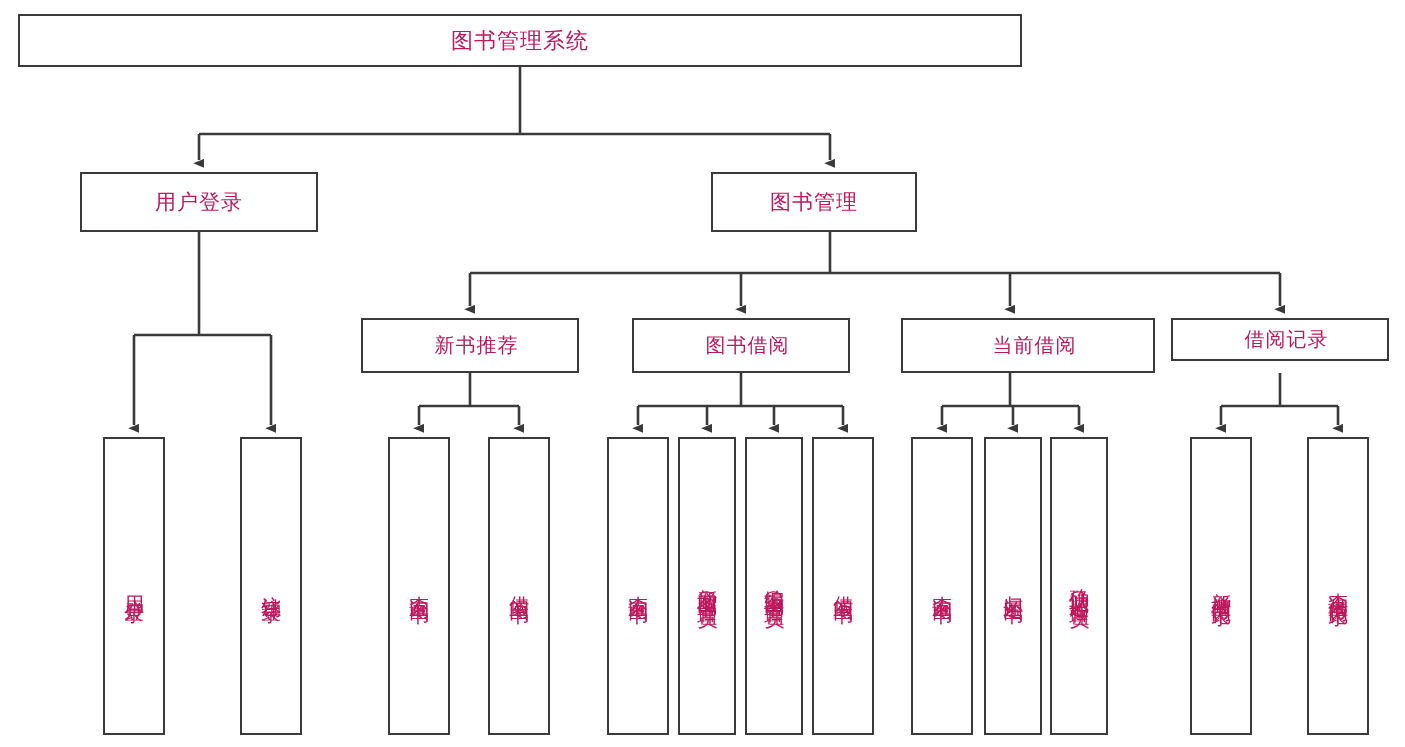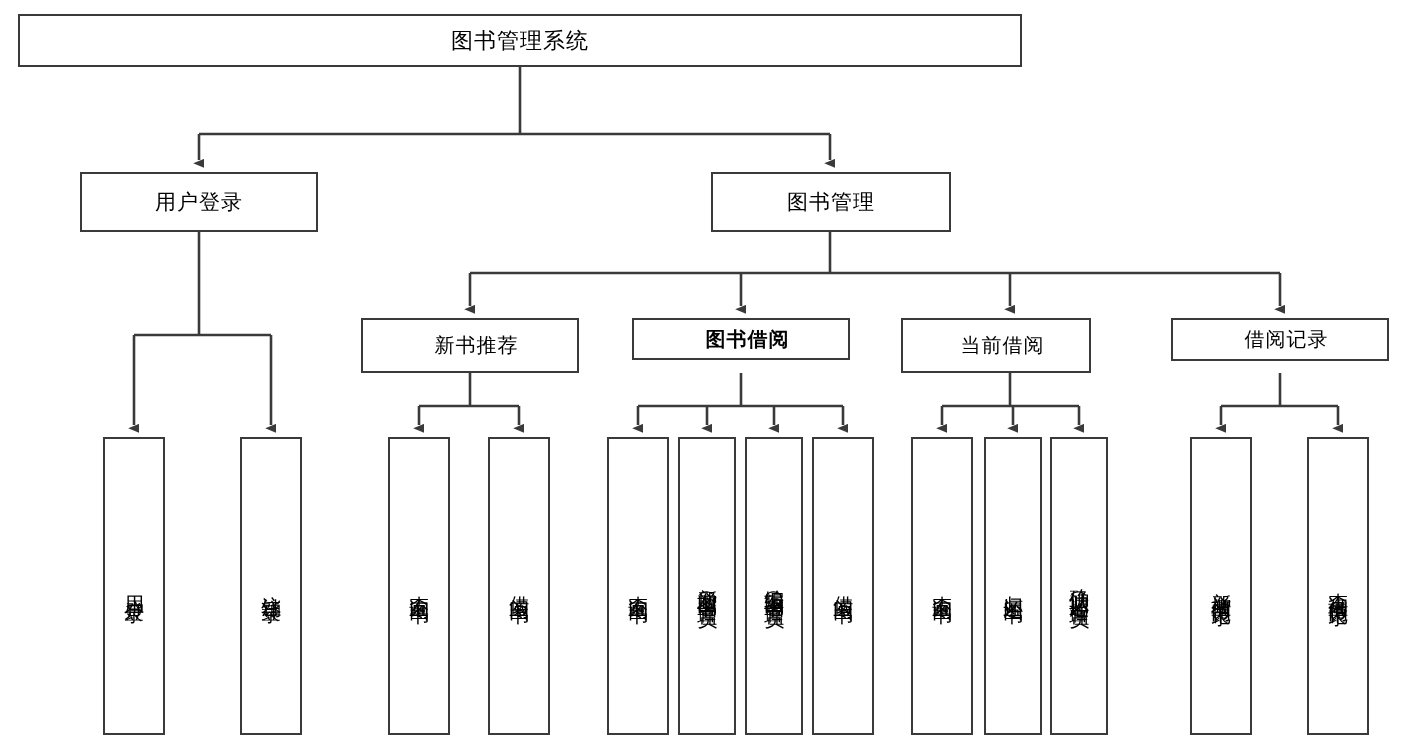--- a/index.html
+++ b/index.html
@@ -23,21 +23,21 @@
     top: 0;
     width: 1405px;
     height: 747px;
     pointer-events: none;
   }
   .node {
     position: absolute;
     box-sizing: border-box;
     border: 2.2px solid #3a3a3a;
     background: #ffffff;
-    color: #000000;
+    color: #be185d;
     display: flex;
     align-items: center;
     justify-content: center;
     font-size: 21px;
     letter-spacing: 1px;
     z-index: 2;
   }
   .node.root {
     font-size: 22px;
   }
@@ -127,31 +127,31 @@
     </g>
   </svg>
 
   <div class="node root" style="left:18px; top:14px; width:1004px; height:53px;">
     <span>图书管理系统</span>
   </div>
 
   <div class="node level1" style="left:80px; top:172px; width:238px; height:60px;">
     <span>用户登录</span>
   </div>
-  <div class="node level1" style="left:711px; top:172px; width:240px; height:60px;">
+  <div class="node level1" style="left:711px; top:172px; width:206px; height:60px;">
     <span>图书管理</span>
   </div>
 
   <div class="node level2" style="left:361px; top:318px; width:218px; height:55px;">
     <span>新书推荐</span>
   </div>
-  <div class="node level2" style="left:632px; top:318px; width:218px; height:42px;font-weight:bold;">
+  <div class="node level2" style="left:632px; top:318px; width:218px; height:55px;">
     <span>图书借阅</span>
   </div>
-  <div class="node level2" style="left:901px; top:318px; width:190px; height:55px;justify-content:center;">
+  <div class="node level2" style="left:901px; top:318px; width:254px; height:55px;justify-content:center;">
     <span>当前借阅</span>
   </div>
   <div class="node level2" style="left:1171px; top:318px; width:218px; height:43px;">
     <span>借阅记录</span>
   </div>
 
   <div class="node leaf" style="left:103px; top:437px; width:62px; height:298px;">
     <span class="vtext">用户登录</span>
   </div>
   <div class="node leaf" style="left:240px; top:437px; width:62px; height:298px;">

